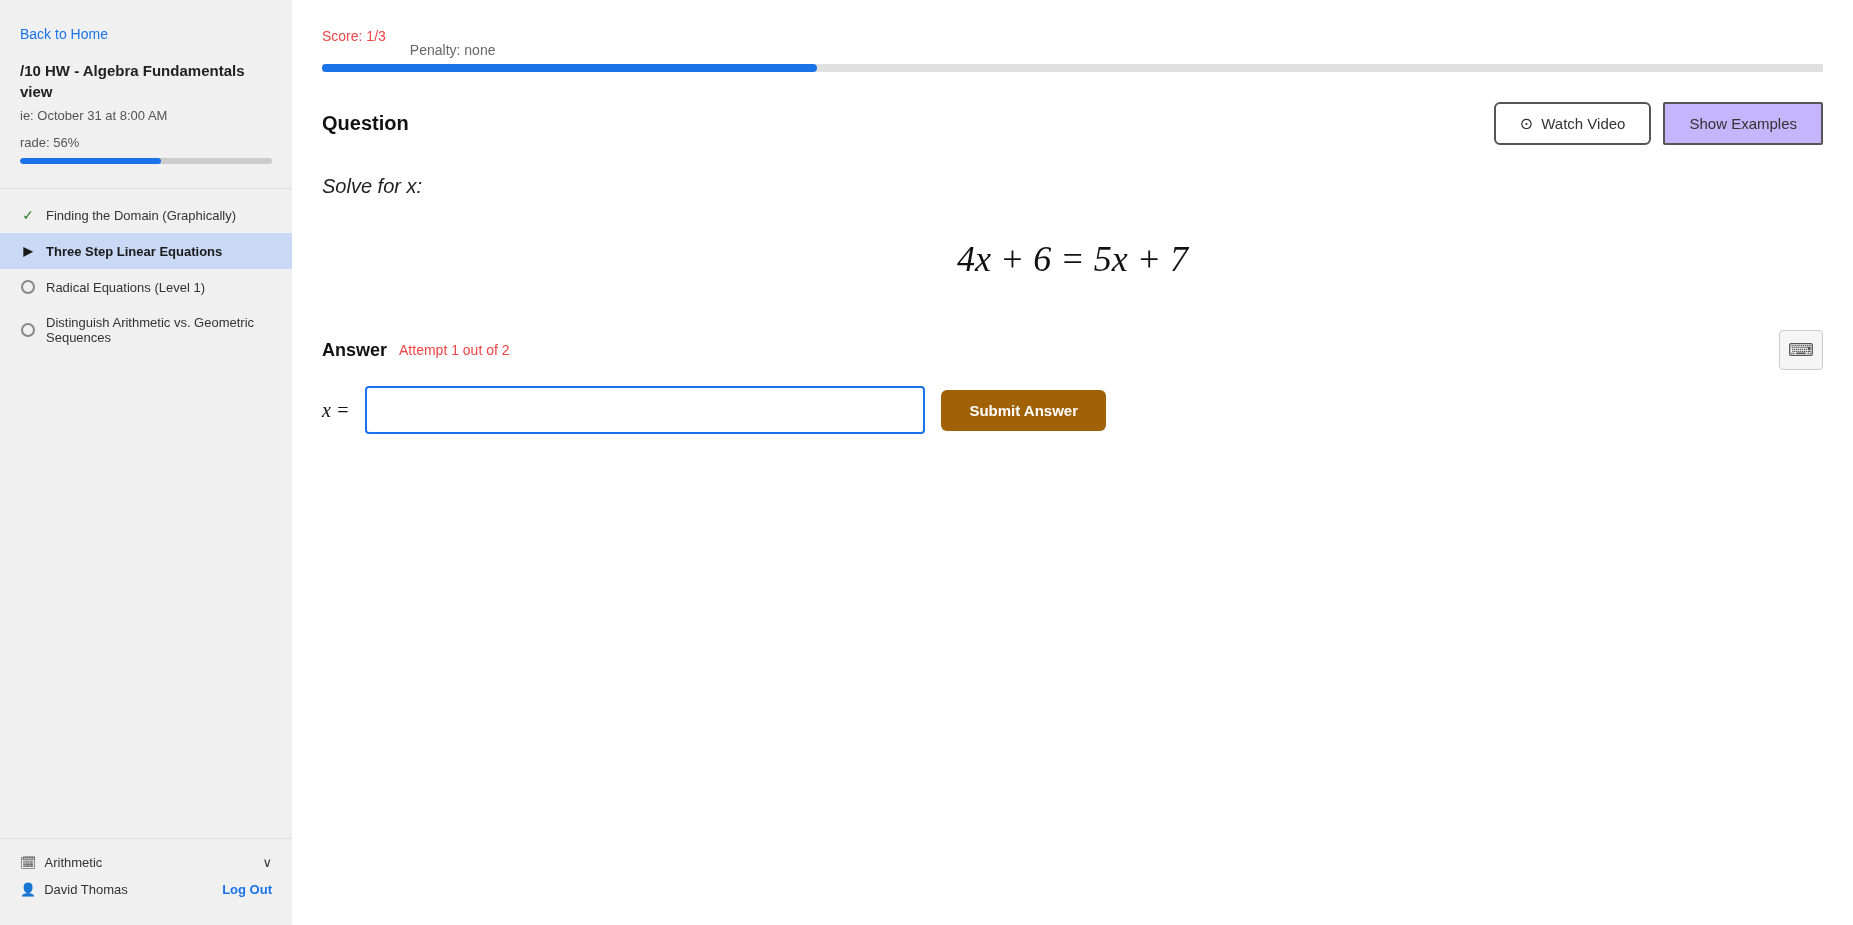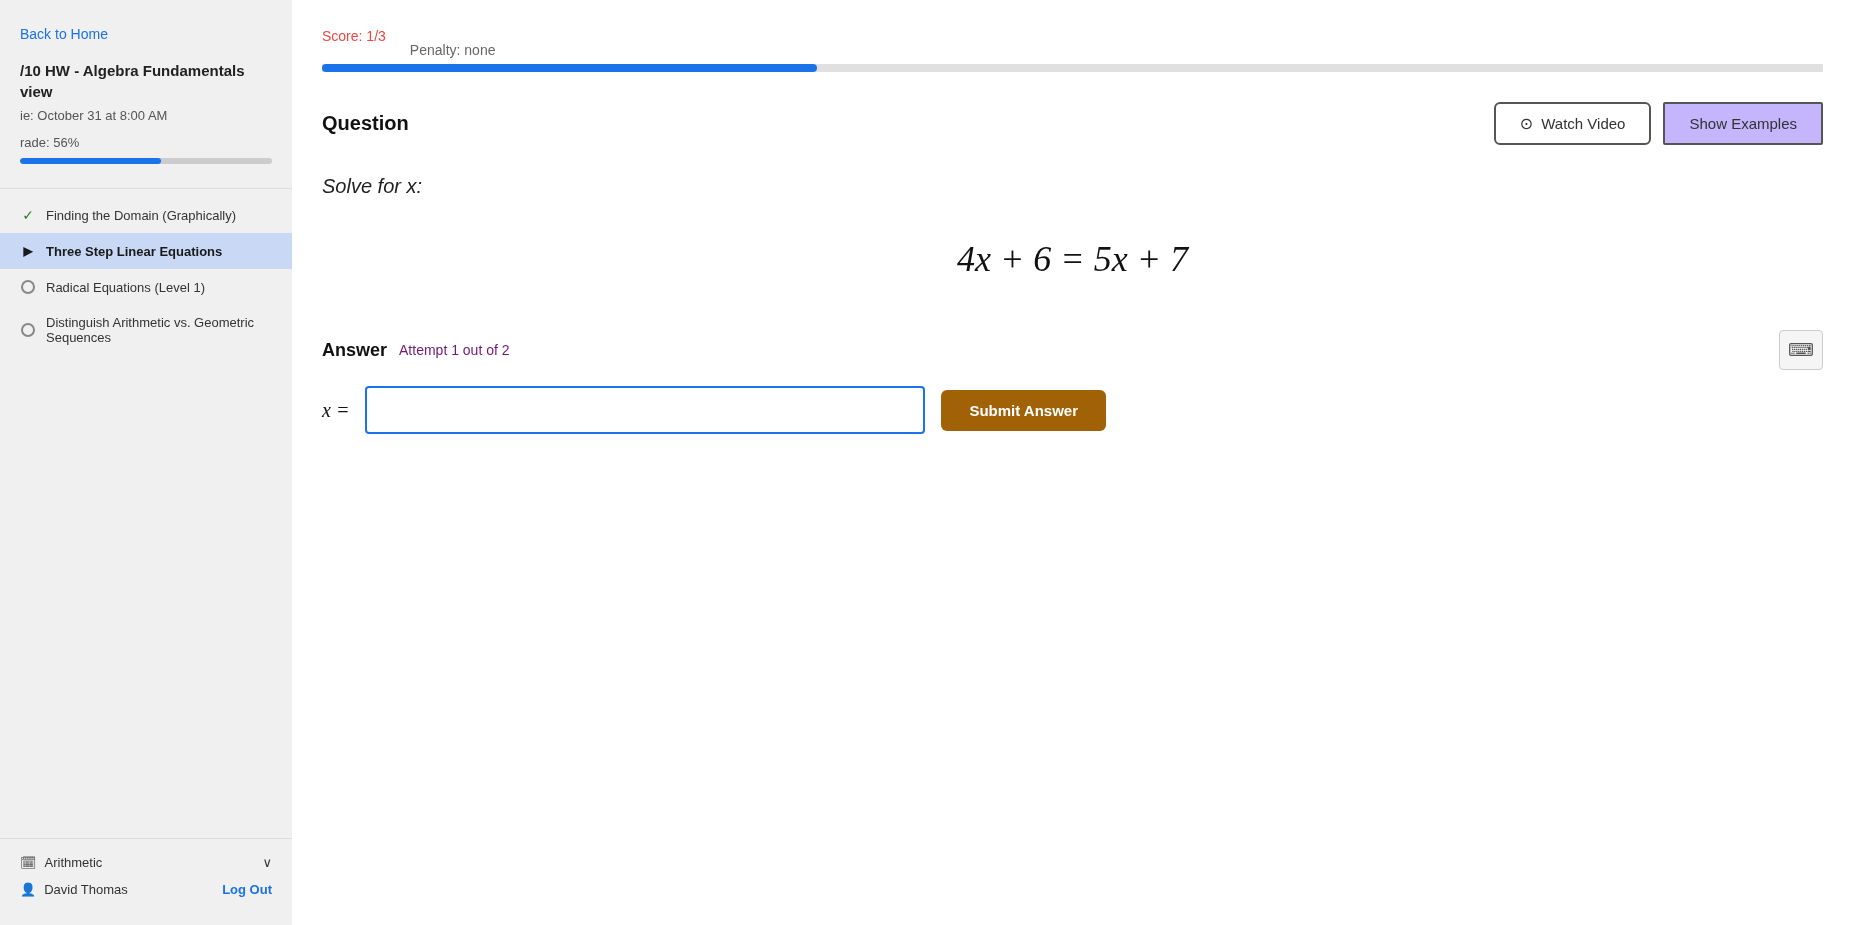--- a/index.html
+++ b/index.html
@@ -256,21 +256,21 @@
     }
 
     .answer-label {
       font-size: 18px;
       font-weight: 700;
       color: #111;
     }
 
     .attempt-text {
       font-size: 14px;
-      color: #701a75;
+      color: #ef4444;
     }
 
     .answer-input-row {
       display: flex;
       align-items: center;
       gap: 16px;
     }
 
     .x-equals {
       font-size: 20px;

